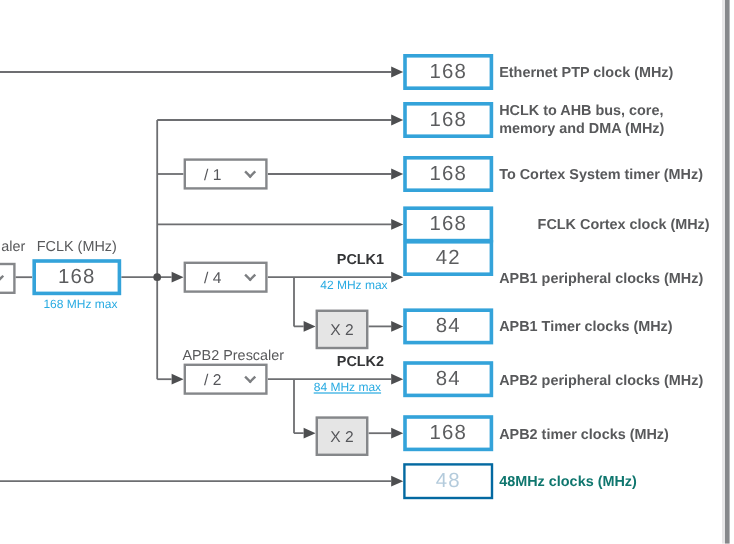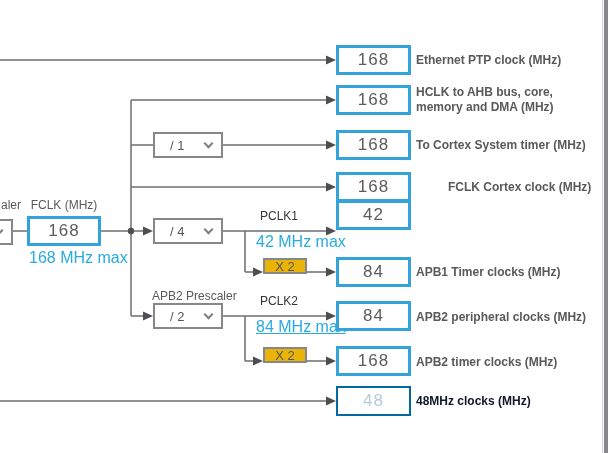--- a/index.html
+++ b/index.html
@@ -12,40 +12,40 @@
     position:absolute; z-index:2; width:75px; height:30px; background:#fff;
     border:3px solid #34a3da; display:flex; align-items:center; justify-content:center;
     font-size:17px; color:#5b5c5e; letter-spacing:1px;
   }
   .value-box.disabled { border:2px solid #0369a1; color:#b4cbdc; }
 
   .out-label {
     position:absolute; z-index:2; left:416px; font-size:12px; font-weight:bold;
     color:#58595b; white-space:pre-line; line-height:15px;
   }
-  .out-label.disabled { color:#0f172a; }
+  .out-label.disabled { color:#0f766e; }
 
   .dropdown {
     position:absolute; z-index:2; width:70px; height:26px; background:#fff;
     border:2px solid #85878a; display:flex; align-items:center;
     justify-content:space-between; padding:0 9px 0 15px;
     font-size:13px; color:#55565a; cursor:default;
   }
   .chev { width:7px; height:7px; border-right:2px solid #7c7e81;
           border-bottom:2px solid #7c7e81; transform:rotate(45deg); margin-top:-4px; }
 
   .mult-box {
-    position:absolute; z-index:2; width:44px; height:16px; background:#eab308;
+    position:absolute; z-index:2; width:44px; height:33px; background:#e5e5e5;
     border:2px solid #85878a; display:flex; align-items:center; justify-content:center;
     font-size:13px; color:#55565a;
   }
 
   .small-label { position:absolute; z-index:2; font-size:12px; color:#58595b; white-space:nowrap; }
-  .pclk-label  { position:absolute; z-index:2; font-size:12px; font-weight:normal; color:#333436; width:60px; text-align:left; }
-  .max-note    { position:absolute; z-index:2; font-size:16px; color:#29abe2; white-space:nowrap; }
+  .pclk-label  { position:absolute; z-index:2; font-size:12px; font-weight:bold; color:#333436; width:60px; text-align:right; }
+  .max-note    { position:absolute; z-index:2; font-size:10px; color:#29abe2; white-space:nowrap; }
   .centered    { text-align:center; }
 
   .scroll-track { position:absolute; z-index:3; left:602px; top:0; width:1px; height:453px; background:#d7d8d9; }
   .scroll-thumb { position:absolute; z-index:3; left:604px; top:0; width:4px; height:453px; background:#86888b; }
 </style>
 </head>
 <body>
 
 <div class="canvas">
 
@@ -128,20 +128,21 @@
   <div class="out-label" style="top:85px;">HCLK to AHB bus, core,
 memory and DMA (MHz)</div>
 
   <div class="value-box" style="left:336px; top:130px;">168</div>
   <div class="out-label" style="top:138px;">To Cortex System timer (MHz)</div>
 
   <div class="value-box" style="left:336px; top:172px;">168</div>
   <div class="out-label" style="top:180px;padding-left:32px;">FCLK Cortex clock (MHz)</div>
 
   <div class="value-box" style="left:336px; top:200px;">42</div>
+  <div class="out-label" style="top:225px;">APB1 peripheral clocks (MHz)</div>
 
   <div class="value-box" style="left:336px; top:257px;">84</div>
   <div class="out-label" style="top:265px;">APB1 Timer clocks (MHz)</div>
 
   <div class="value-box" style="left:336px; top:301px;">84</div>
   <div class="out-label" style="top:310px;">APB2 peripheral clocks (MHz)</div>
 
   <div class="value-box" style="left:336px; top:346px;">168</div>
   <div class="out-label" style="top:355px;">APB2 timer clocks (MHz)</div>
 

